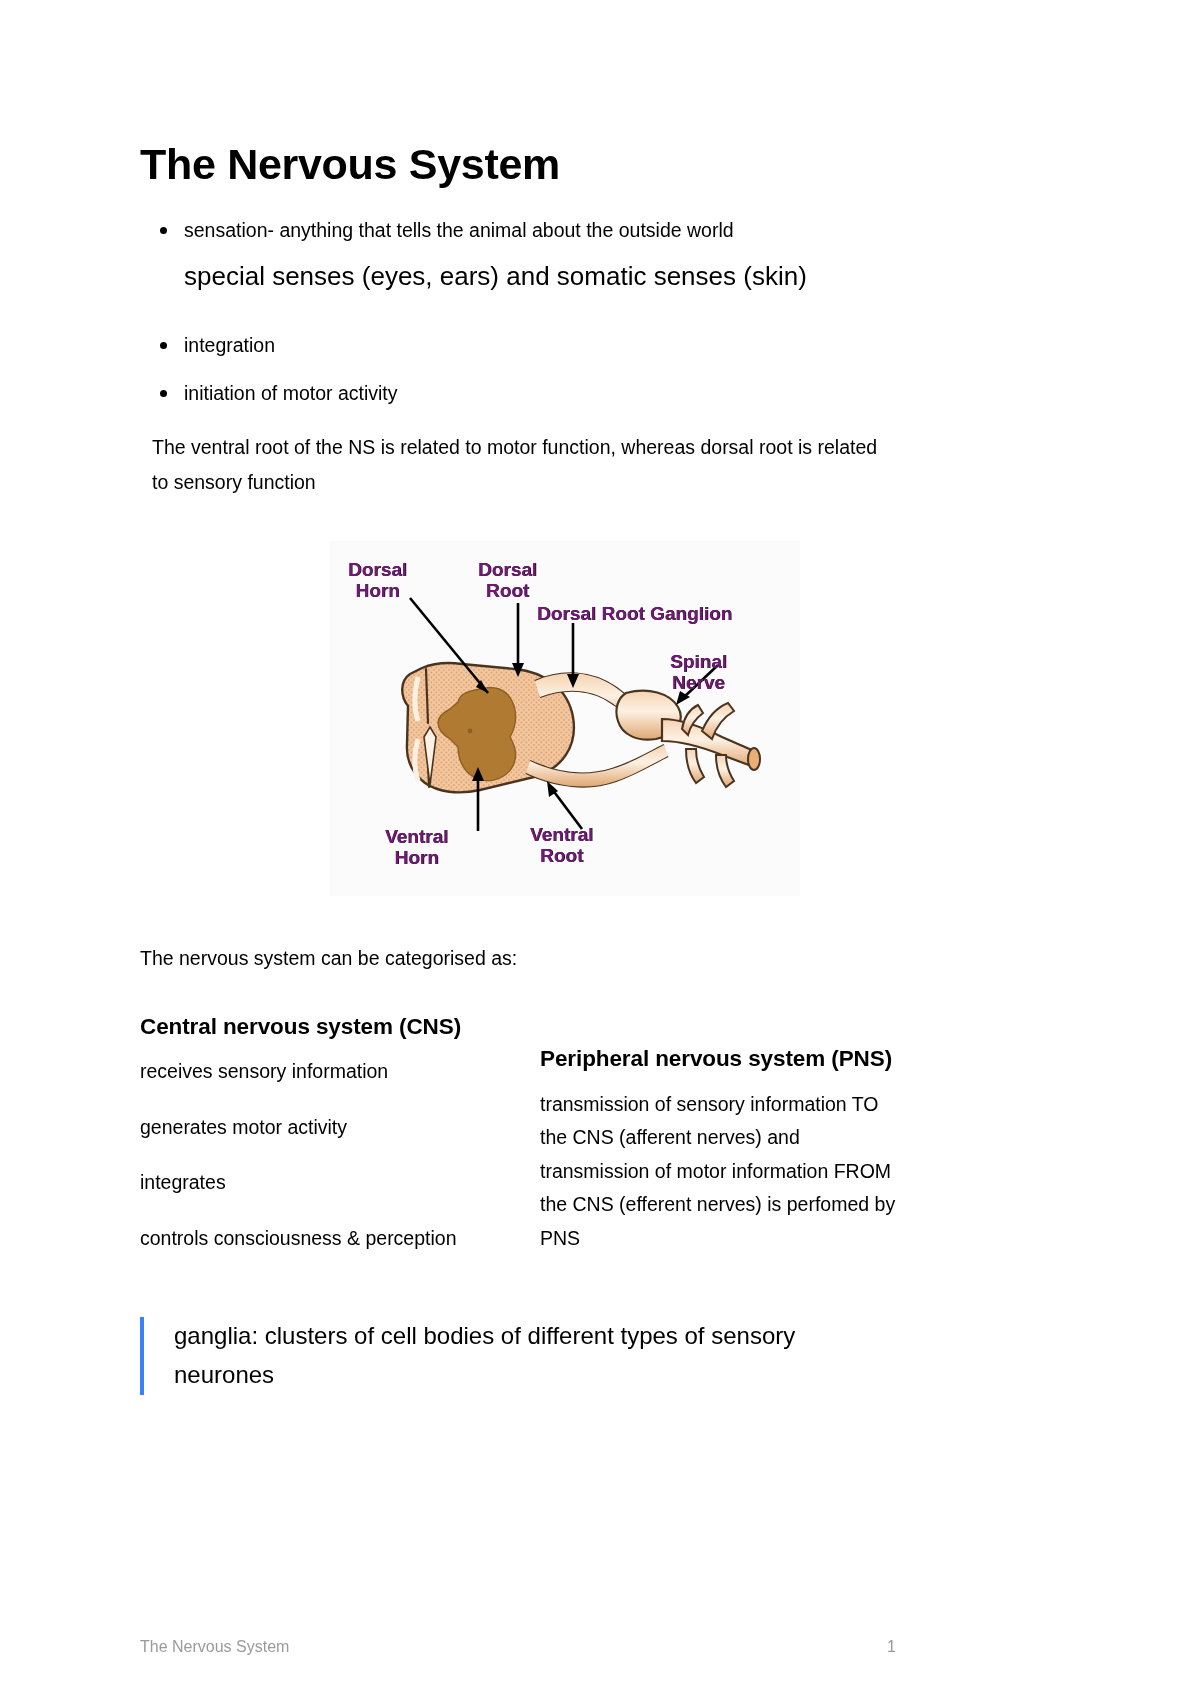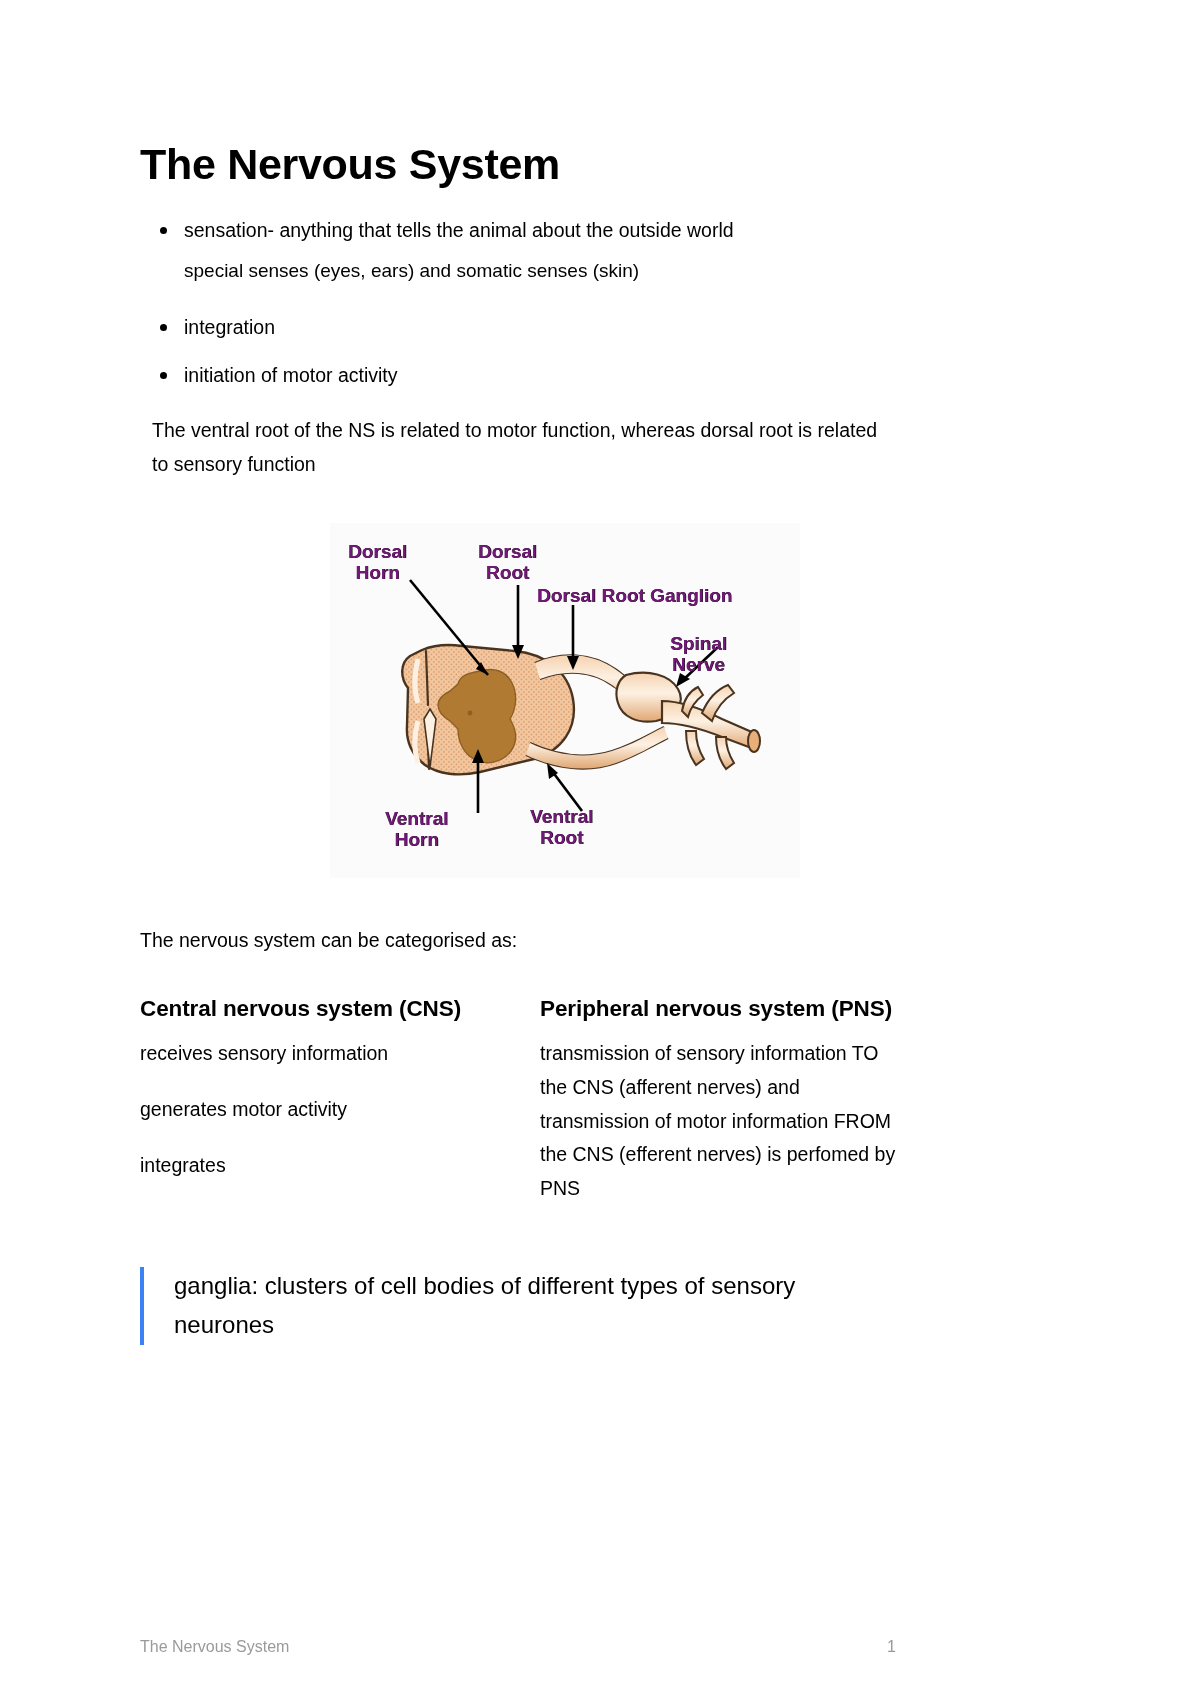--- a/index.html
+++ b/index.html
@@ -58,23 +58,23 @@
     position: absolute;
     left: 20px;
     top: 12px;
     width: 7px;
     height: 7px;
     border-radius: 50%;
     background: #000;
   }
   .sub-line {
     padding-left: 44px;
-    font-size: 19px;
+    font-size: 26px;
     line-height: 1.55;
-    margin-bottom: 27px;
+    margin-bottom: 34px;
   }
   p.body-text {
     font-size: 19.5px;
     line-height: 1.75;
     margin: 12px;
     padding-top: 4px;
     max-width: 850px;
   }
   .figure {
     margin: 42px 0 0 0;
@@ -108,20 +108,21 @@
   p.lead-text {
     font-size: 19.5px;
     line-height: 1.7;
     margin: 0;
     padding-top: 46px;
   }
   .columns {
     display: flex;
     padding-top: 38px;
     gap: 44px;
+    align-items: flex-end;
   }
   .col {
     flex: 1 1 0;
   }
   .col h3 {
     font-size: 22.5px;
     font-weight: bold;
     margin: 0 0 14px 0;
     line-height: 1.27;
     letter-spacing: -0.1px;
@@ -267,20 +268,21 @@
   </div>
 
   <p class="lead-text">The nervous system can be categorised as:</p>
 
   <div class="columns">
     <div class="col">
       <h3>Central nervous system (CNS)</h3>
       <p>receives sensory information</p>
       <p>generates motor activity</p>
       <p>integrates</p>
+      <p>controls consciousness &amp; perception</p>
     </div>
     <div class="col">
       <h3>Peripheral nervous system (PNS)</h3>
       <p class="flow">transmission of sensory information TO the CNS (afferent nerves) and transmission of motor information FROM the CNS (efferent nerves) is perfomed by PNS</p>
     </div>
   </div>
 
   <div class="quote">
     <p>ganglia: clusters of cell bodies of different types of sensory neurones</p>
   </div>

